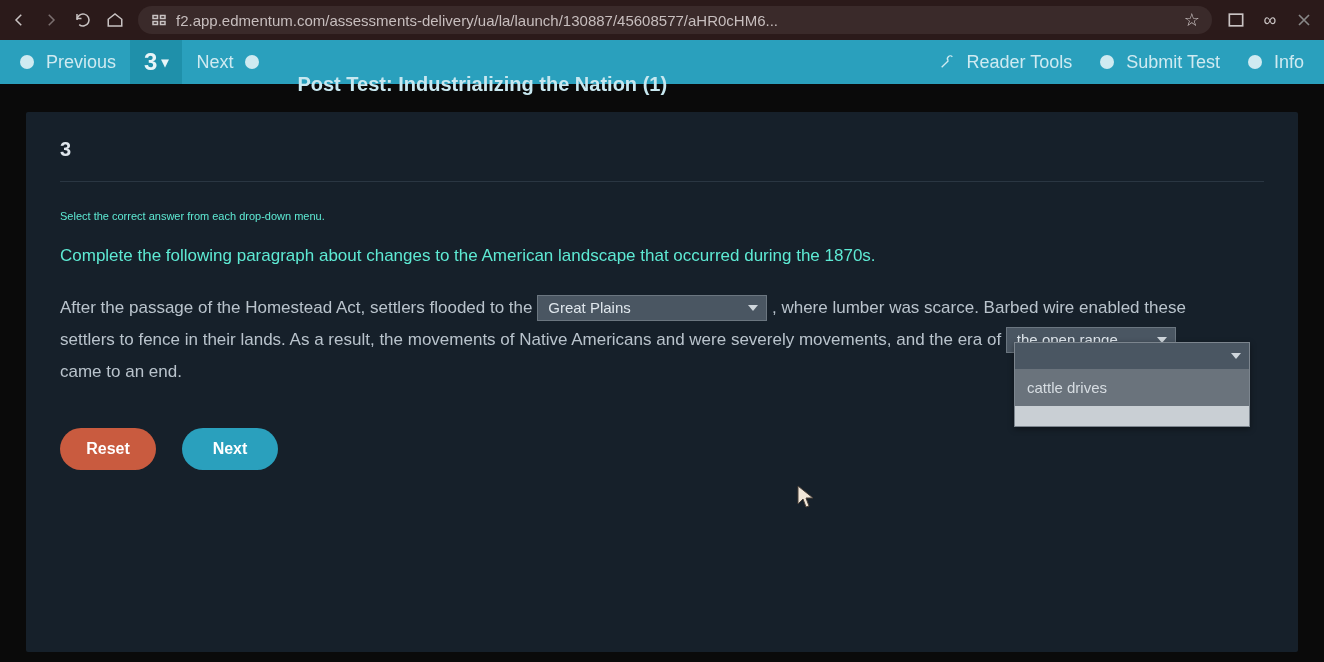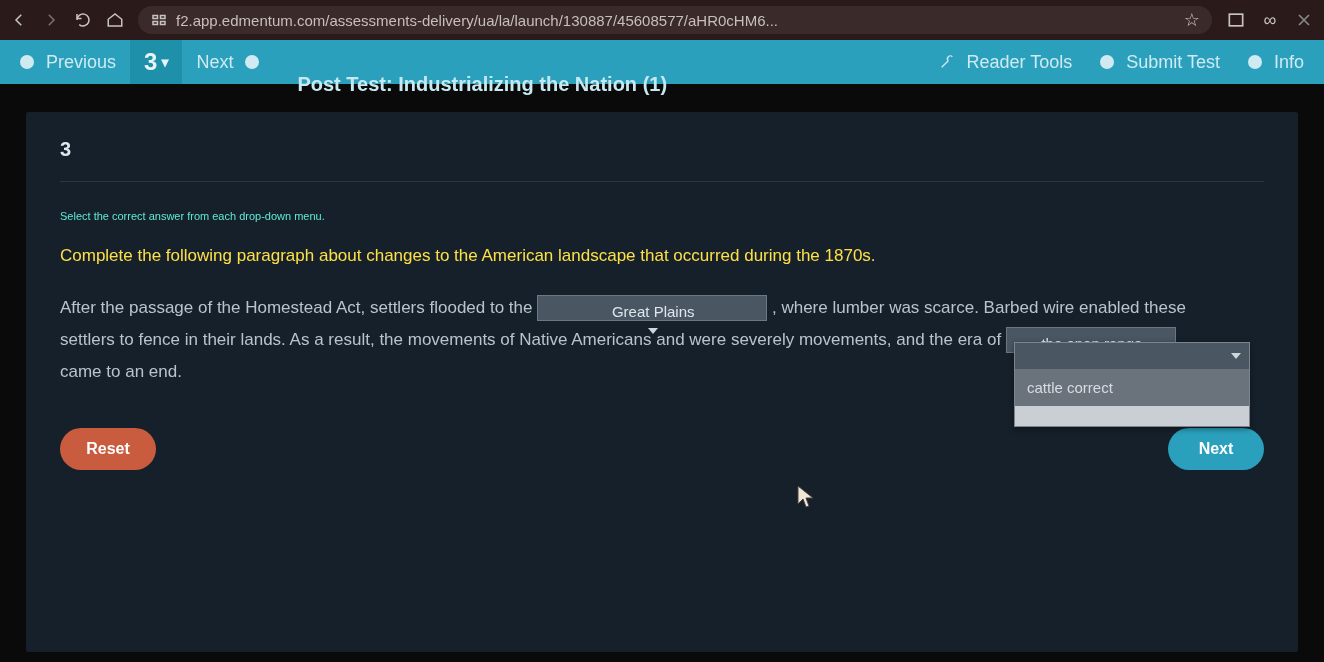--- a/index.html
+++ b/index.html
@@ -72,21 +72,21 @@
   }
   .qlabel {
     font-size: 20px;
     font-weight: bold;
     color: #dfe6ec;
     padding-bottom: 20px;
     border-bottom: 1px solid #2a3642;
     margin-bottom: 28px;
   }
   .instr { font-size: 11px; color:#5eead4; margin-bottom: 24px; filter: blur(0.4px);}
-  .prompt { font-size: 17px; color:#fde047; margin-bottom: 26px; filter: blur(0.4px);}
+  .prompt { font-size: 17px; color:#5eead4; margin-bottom: 26px; filter: blur(0.4px);}
   .passage {
     font-size: 17px;
     line-height: 32px;
     color:#b9c3cc;
     max-width: 1160px;
     filter: blur(0.3px);
   }
   .passage .dd {
     display: inline-flex;
     align-items: center;
@@ -94,29 +94,28 @@
     background: #4a5662;
     border: 1px solid #6b7680;
     color: #dfe6ec;
     height: 26px;
     padding: 0 8px 0 10px;
     vertical-align: middle;
     font-size: 15px;
     min-width: 170px;
     position: relative;
     top: -1px;
-    flex-direction: column;
   }
   .passage .dd.wide { min-width: 230px; }
   .passage .dd .tri {
     width: 0; height: 0; border-left:5px solid transparent; border-right:5px solid transparent; border-top:6px solid #cfd6dc;
   }
 
   .btn-row {
-    display:flex; gap:26px; justify-content:space-between; margin-top: 40px;
+    display:flex; gap:26px; justify-content:flex-start; margin-top: 40px;
   }
   .pill {
     min-width: 96px; height:42px; border-radius: 22px;
     display:flex; align-items:center; justify-content:center;
     font-size:16px; font-weight:bold; color:#fff;
     filter: blur(0.6px);
   }
   .pill.reset { background:#c95b3f; }
   .pill.next  { background:#2aa0bd; }
 
@@ -269,21 +268,21 @@
     <div class="pill next">
       <span>Next</span>
     </div>
   </div>
 
   <div class="dropdown-panel">
     <div class="dp-head">
       <span class="tri"></span>
     </div>
     <div class="dp-opt">
-      <span>cattle correct</span>
+      <span>cattle drives</span>
     </div>
     <div class="dp-opt hl">
       <span></span>
     </div>
   </div>
 
   <div class="cursor">
     <svg viewBox="0 0 20 26">
         <path d="M2 2 L2 20 L7 15 L10 23 L13 22 L10 14 L17 14 Z" fill="#f0e6d8" stroke="#4a4038" stroke-width="1"></path>
       </svg>

